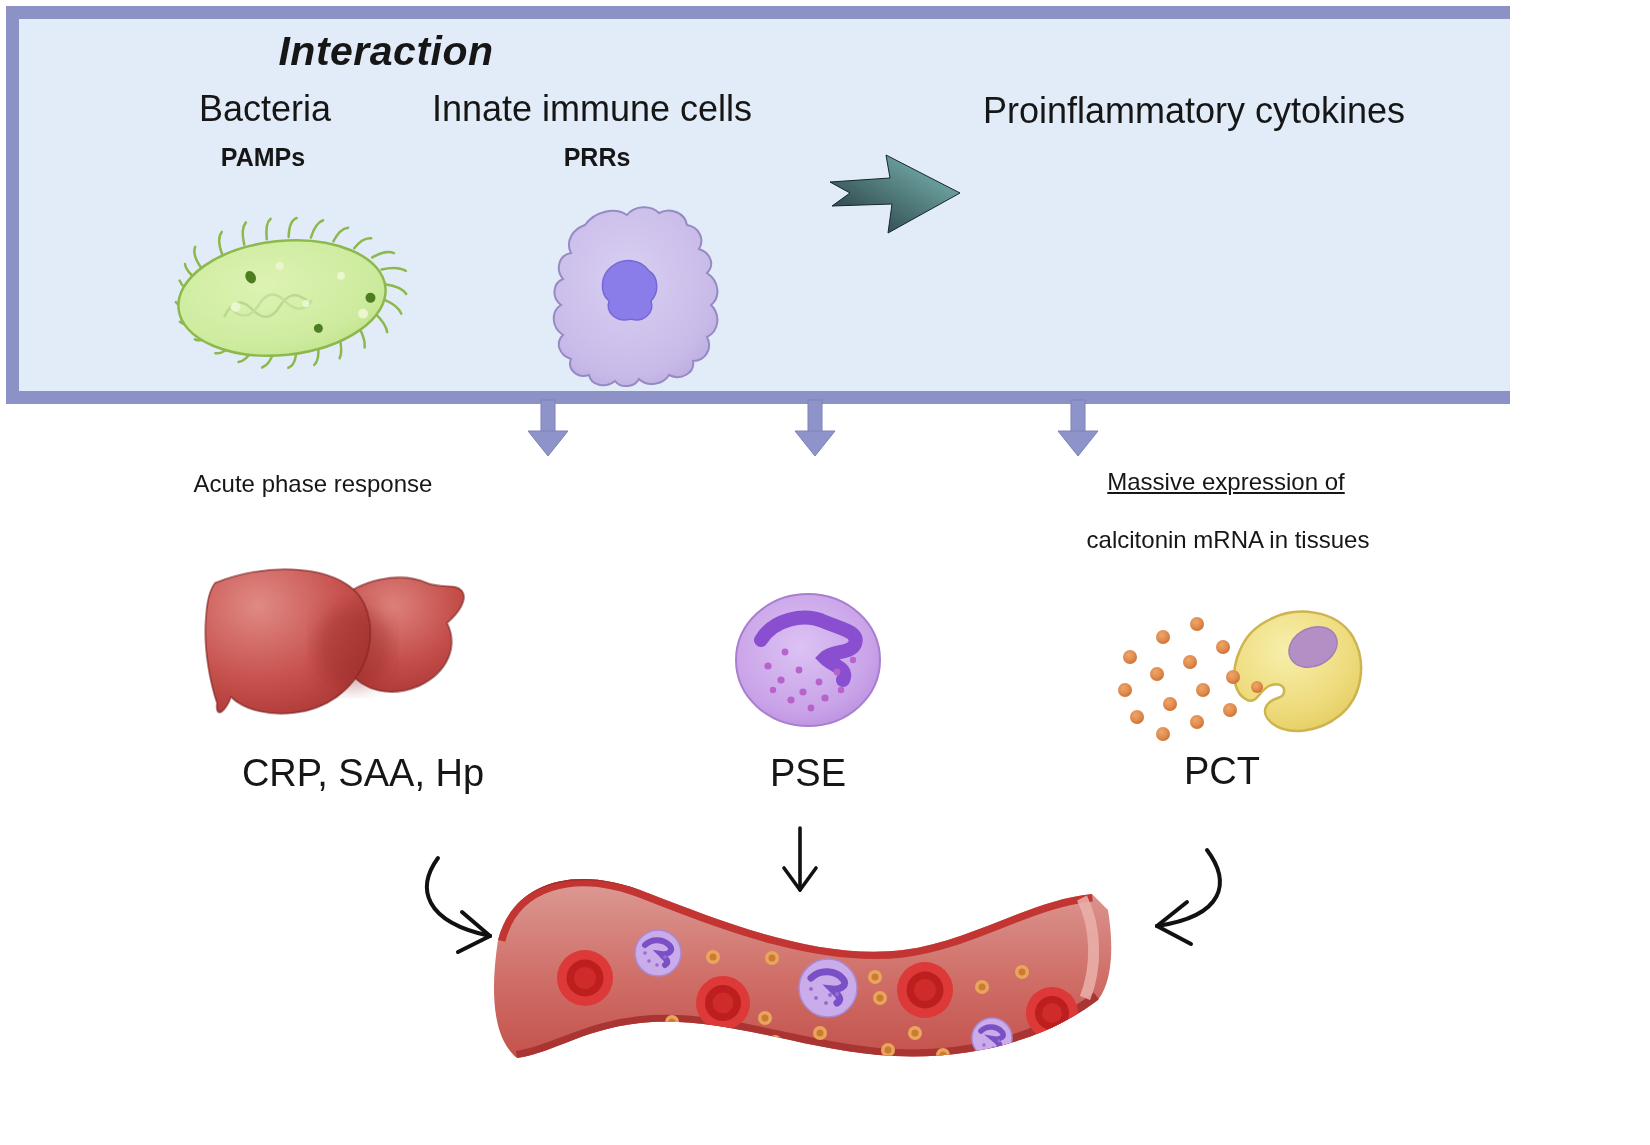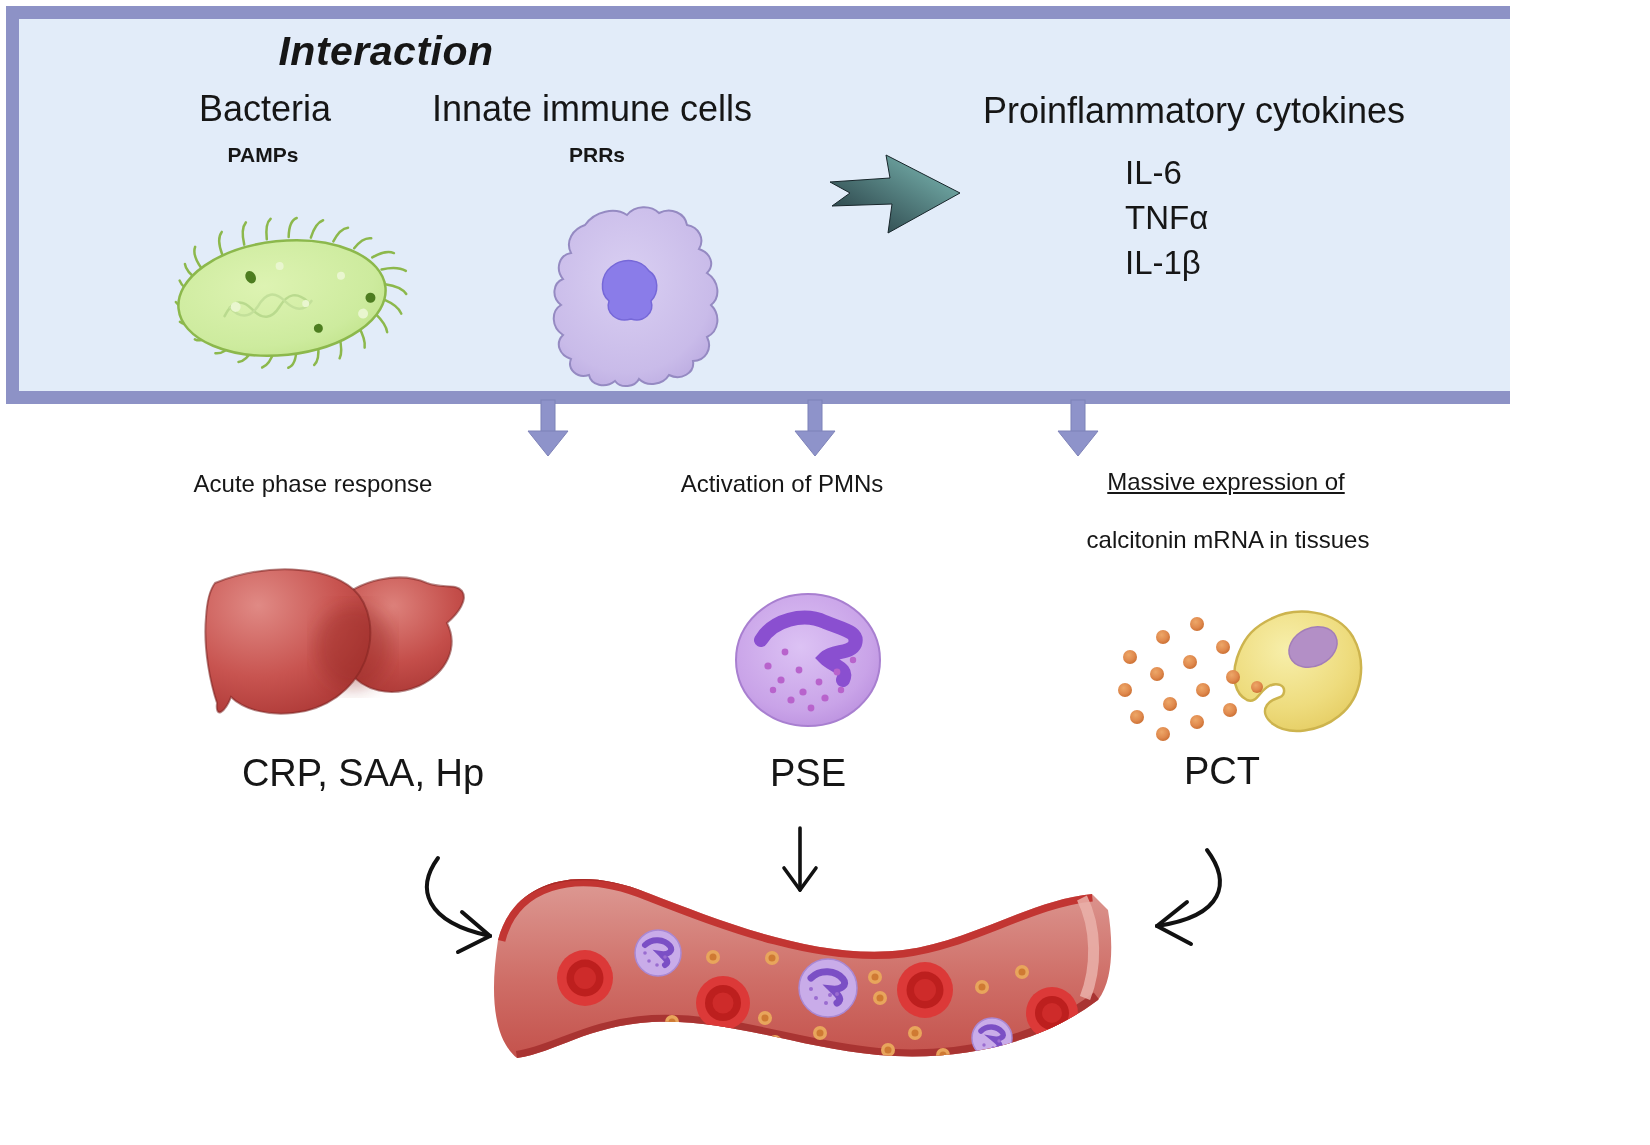--- a/index.html
+++ b/index.html
@@ -6,21 +6,21 @@
   #stage{
     position:relative;width:1510px;height:1145px;background:#ffffff;overflow:hidden;
     font-family:"Liberation Sans", sans-serif;color:#161616;
   }
   .abs{position:absolute;}
   .ctr{transform:translateX(-50%);white-space:nowrap;}
   
   #ibox{left:6px;top:6px;width:1614px;height:372px;border:13px solid #8d92c6;background:#e2ecf9;}
   .box-title{font-size:41px;font-weight:bold;font-style:italic;letter-spacing:.5px;}
   .col-label{font-size:36px;}
-  .sub-label{font-size:21px;font-weight:bold;}
+  .sub-label{font-size:25px;font-weight:bold;}
   .cyt-item{font-size:33px;line-height:45px;}
   .section-h{font-size:24px;}
   .marker{font-size:38px;}
   svg{display:block;overflow:visible;}
 </style>
 </head>
 <body>
 
 <div id="stage">
 
@@ -28,25 +28,20 @@
 
   <div class="abs ctr box-title" style="left:386px;top:28px;">Interaction</div>
 
   <div class="abs ctr col-label" style="left:265px;top:88px;">Bacteria</div>
   <div class="abs ctr col-label" style="left:1194px;top:90px;">Proinflammatory cytokines</div>
   <div class="abs ctr col-label" style="left:592px;top:88px;">Innate immune cells</div>
 
   <div class="abs ctr sub-label" style="left:263px;top:143px;">PAMPs</div>
   <div class="abs ctr sub-label" style="left:597px;top:143px;">PRRs</div>
 
-  <div class="abs" style="left:1125px;top:150px;">
-    <div class="cyt-item">IL-6</div>
-    <div class="cyt-item">TNFα</div>
-    <div class="cyt-item">IL-1β</div>
-  </div>
 
   <svg class="abs" style="left:165px;top:210px;" width="260" height="165" viewBox="0 0 260 165">
     <defs>
       <radialGradient id="bacG" cx="42%" cy="38%" r="75%">
         <stop offset="0%" stop-color="#ddf3b2"></stop>
           <stop offset="70%" stop-color="#cdeb9e"></stop>
           <stop offset="100%" stop-color="#bfe288"></stop>
       </radialGradient>
     </defs>
     <g transform="rotate(-6 117 88)" stroke="#8cb84c" stroke-width="2.5" fill="none" stroke-linecap="round">
@@ -126,21 +121,20 @@
   <svg class="abs" style="left:789px;top:400px;" width="52" height="58" viewBox="0 0 52 58">
     <rect x="19" y="0" width="14" height="33" fill="#8e93ca" stroke="#7d82b8"></rect>
     <polygon points="6,31 46,31 26,56" fill="#8e93ca" stroke="#7d82b8"></polygon>
   </svg>
   <svg class="abs" style="left:1052px;top:400px;" width="52" height="58" viewBox="0 0 52 58">
     <rect x="19" y="0" width="14" height="33" fill="#8e93ca" stroke="#7d82b8"></rect>
     <polygon points="6,31 46,31 26,56" fill="#8e93ca" stroke="#7d82b8"></polygon>
   </svg>
 
   <div class="abs ctr section-h" style="left:313px;top:470px;">Acute phase response</div>
-  <div class="abs ctr section-h" style="left:782px;top:470px;">Activation of PMNs</div>
   <div class="abs ctr section-h" style="left:1226px;top:468px;text-decoration:underline;">Massive expression of</div>
   <div class="abs ctr section-h" style="left:1228px;top:513px;margin-top:13px;">calcitonin mRNA in tissues</div>
 
   <svg class="abs" style="left:175px;top:555px;" width="295" height="180" viewBox="0 0 295 180">
     <defs>
       <radialGradient id="livG1" cx="32%" cy="25%" r="90%">
         <stop offset="0%" stop-color="#e08a85"></stop>
           <stop offset="55%" stop-color="#c85450"></stop>
           <stop offset="100%" stop-color="#a83331"></stop>
       </radialGradient>

